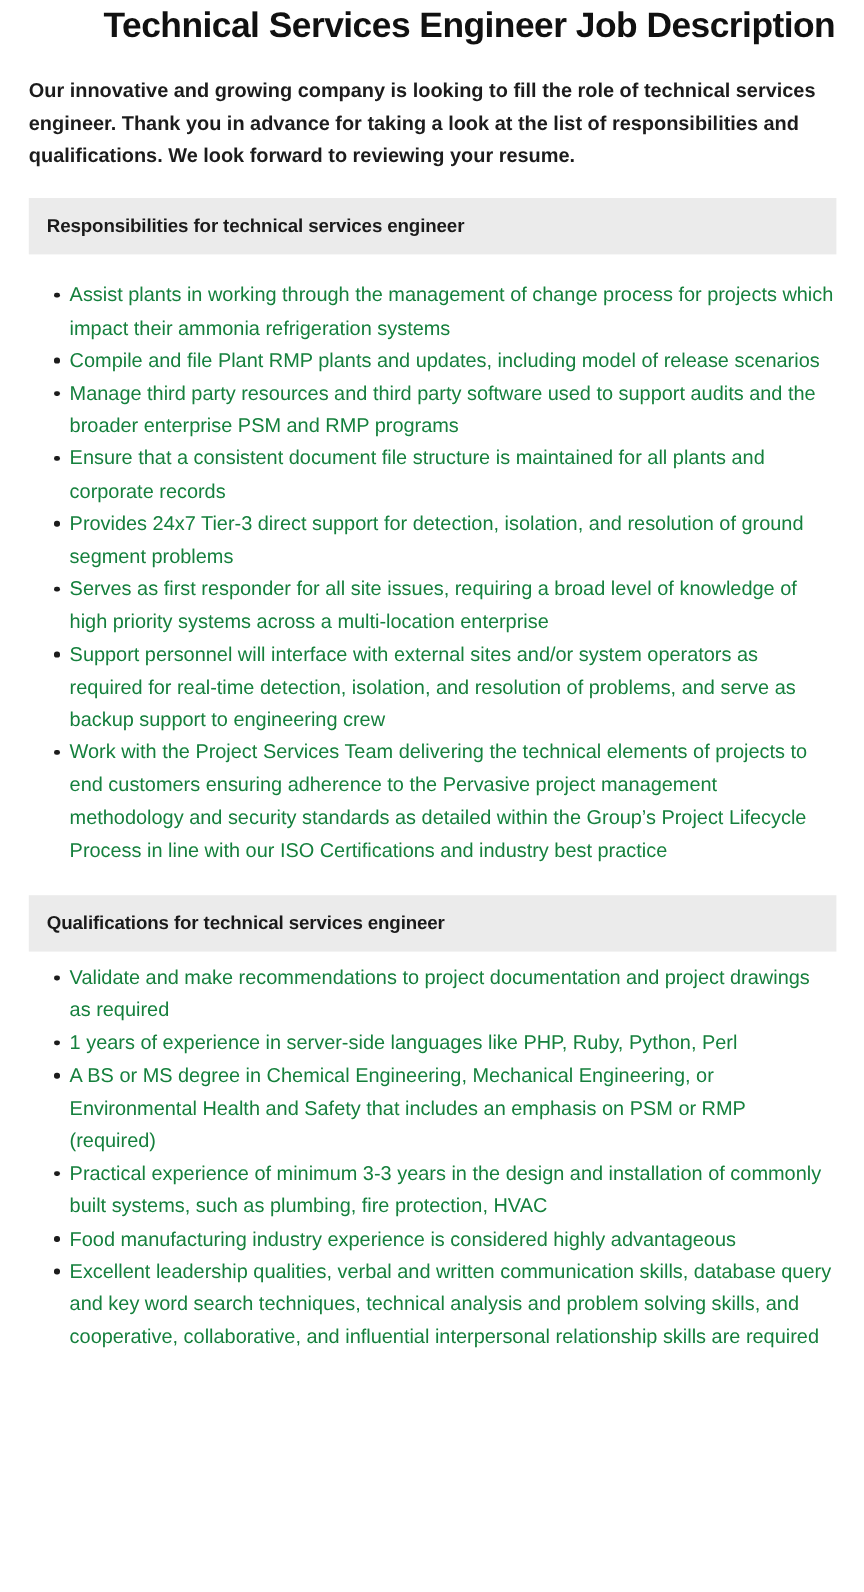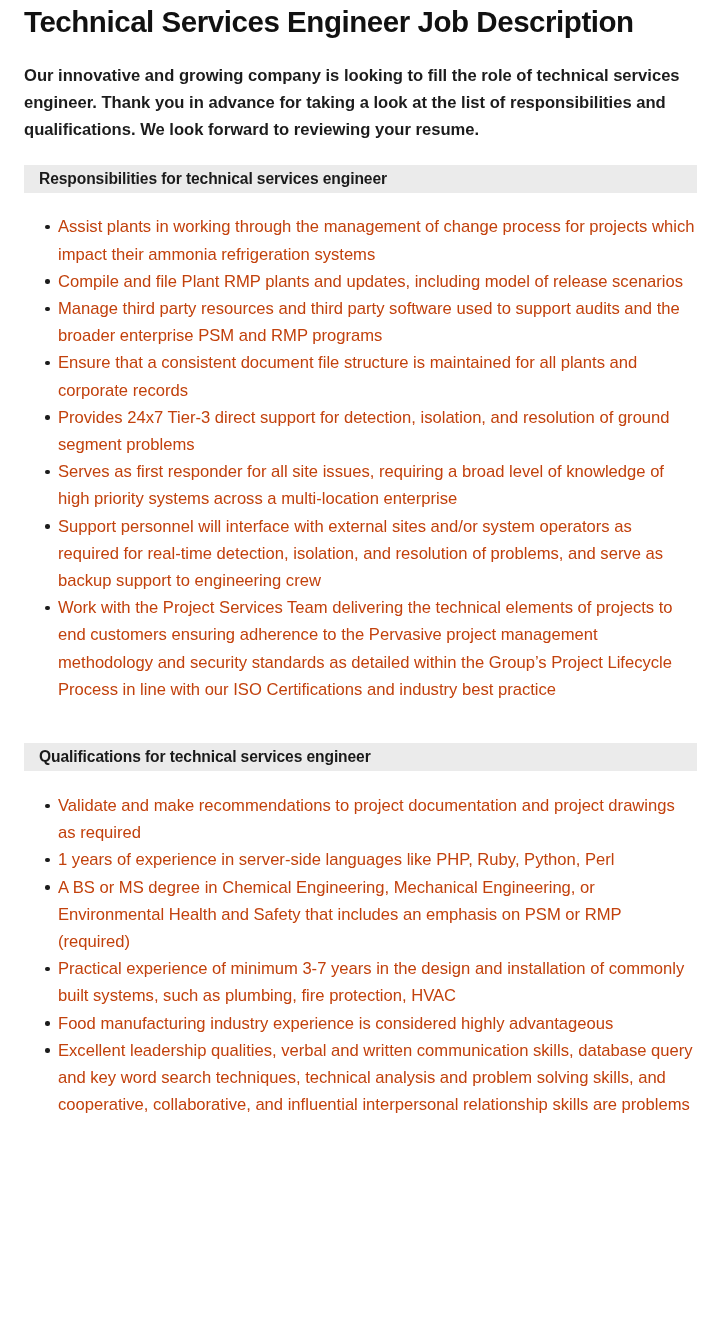--- a/index.html
+++ b/index.html
@@ -20,36 +20,37 @@
     padding: 0 24px 14px 24px;
   }
   .doc-title {
     font-size: 29.5px;
     font-weight: bold;
     line-height: 1.18;
     letter-spacing: -0.45px;
     margin: 0;
     padding: 5px 0 0 0;
     color: #111111;
+    text-align: right;
   }
   .intro {
     font-size: 16.6px;
     line-height: 27.2px;
     margin: 0;
     padding: 22px 0 0 0;
     color: #1c1c1c;
     max-width: 672px;
     font-weight: bold;
   }
   .section {
     margin-top: 22px;
   }
   .section-header {
     background: #ebebeb;
-    height: 28px;
+    height: 47px;
     display: flex;
     align-items: center;
     padding: 0 15px;
     box-sizing: border-box;
     width: 673px;
   }
   .section-header-text {
     font-size: 15.6px;
     font-weight: bold;
     color: #1a1a1a;
@@ -57,41 +58,41 @@
   }
   ul.bullets {
     list-style: none;
     margin: 0;
     padding: 20px 0 0 0;
   }
   ul.bullets li {
     position: relative;
     font-size: 16.6px;
     line-height: 27.2px;
-    color: #c2410c;
+    color: #15803d;
     padding-left: 34px;
     padding-right: 0;
     margin: 0;
     max-width: 675px;
   }
   ul.bullets li::before {
     content: "";
     position: absolute;
     left: 21px;
     top: 11.5px;
     width: 4.5px;
     height: 4.5px;
     border-radius: 50%;
     background: #1c1c1c;
   }
   .section.qualifications ul.bullets {
-    padding-top: 21px;
+    padding-top: 8px;
   }
   .section.qualifications {
-    margin-top: 40px;
+    margin-top: 24px;
   }
 </style>
 </head>
 <body>
 
 <div class="page">
 
   <h1 class="doc-title">Technical Services Engineer Job Description</h1>
 
   <p class="intro">Our innovative and growing company is looking to fill the role of technical services engineer. Thank you in advance for taking a look at the list of responsibilities and qualifications. We look forward to reviewing your resume.</p>
@@ -113,19 +114,19 @@
   </div>
 
   <div class="section qualifications">
     <div class="section-header">
       <span class="section-header-text">Qualifications for technical services engineer</span>
     </div>
     <ul class="bullets">
       <li>Validate and make recommendations to project documentation and project drawings as required</li>
       <li>1 years of experience in server-side languages like PHP, Ruby, Python, Perl</li>
       <li>A BS or MS degree in Chemical Engineering, Mechanical Engineering, or Environmental Health and Safety that includes an emphasis on PSM or RMP (required)</li>
-      <li>Practical experience of minimum 3-7 years in the design and installation of commonly built systems, such as plumbing, fire protection, HVAC</li>
+      <li>Practical experience of minimum 3-3 years in the design and installation of commonly built systems, such as plumbing, fire protection, HVAC</li>
       <li>Food manufacturing industry experience is considered highly advantageous</li>
-      <li>Excellent leadership qualities, verbal and written communication skills, database query and key word search techniques, technical analysis and problem solving skills, and cooperative, collaborative, and influential interpersonal relationship skills are problems</li>
+      <li>Excellent leadership qualities, verbal and written communication skills, database query and key word search techniques, technical analysis and problem solving skills, and cooperative, collaborative, and influential interpersonal relationship skills are required</li>
     </ul>
   </div>
 
 </div>
 
 </body></html>

